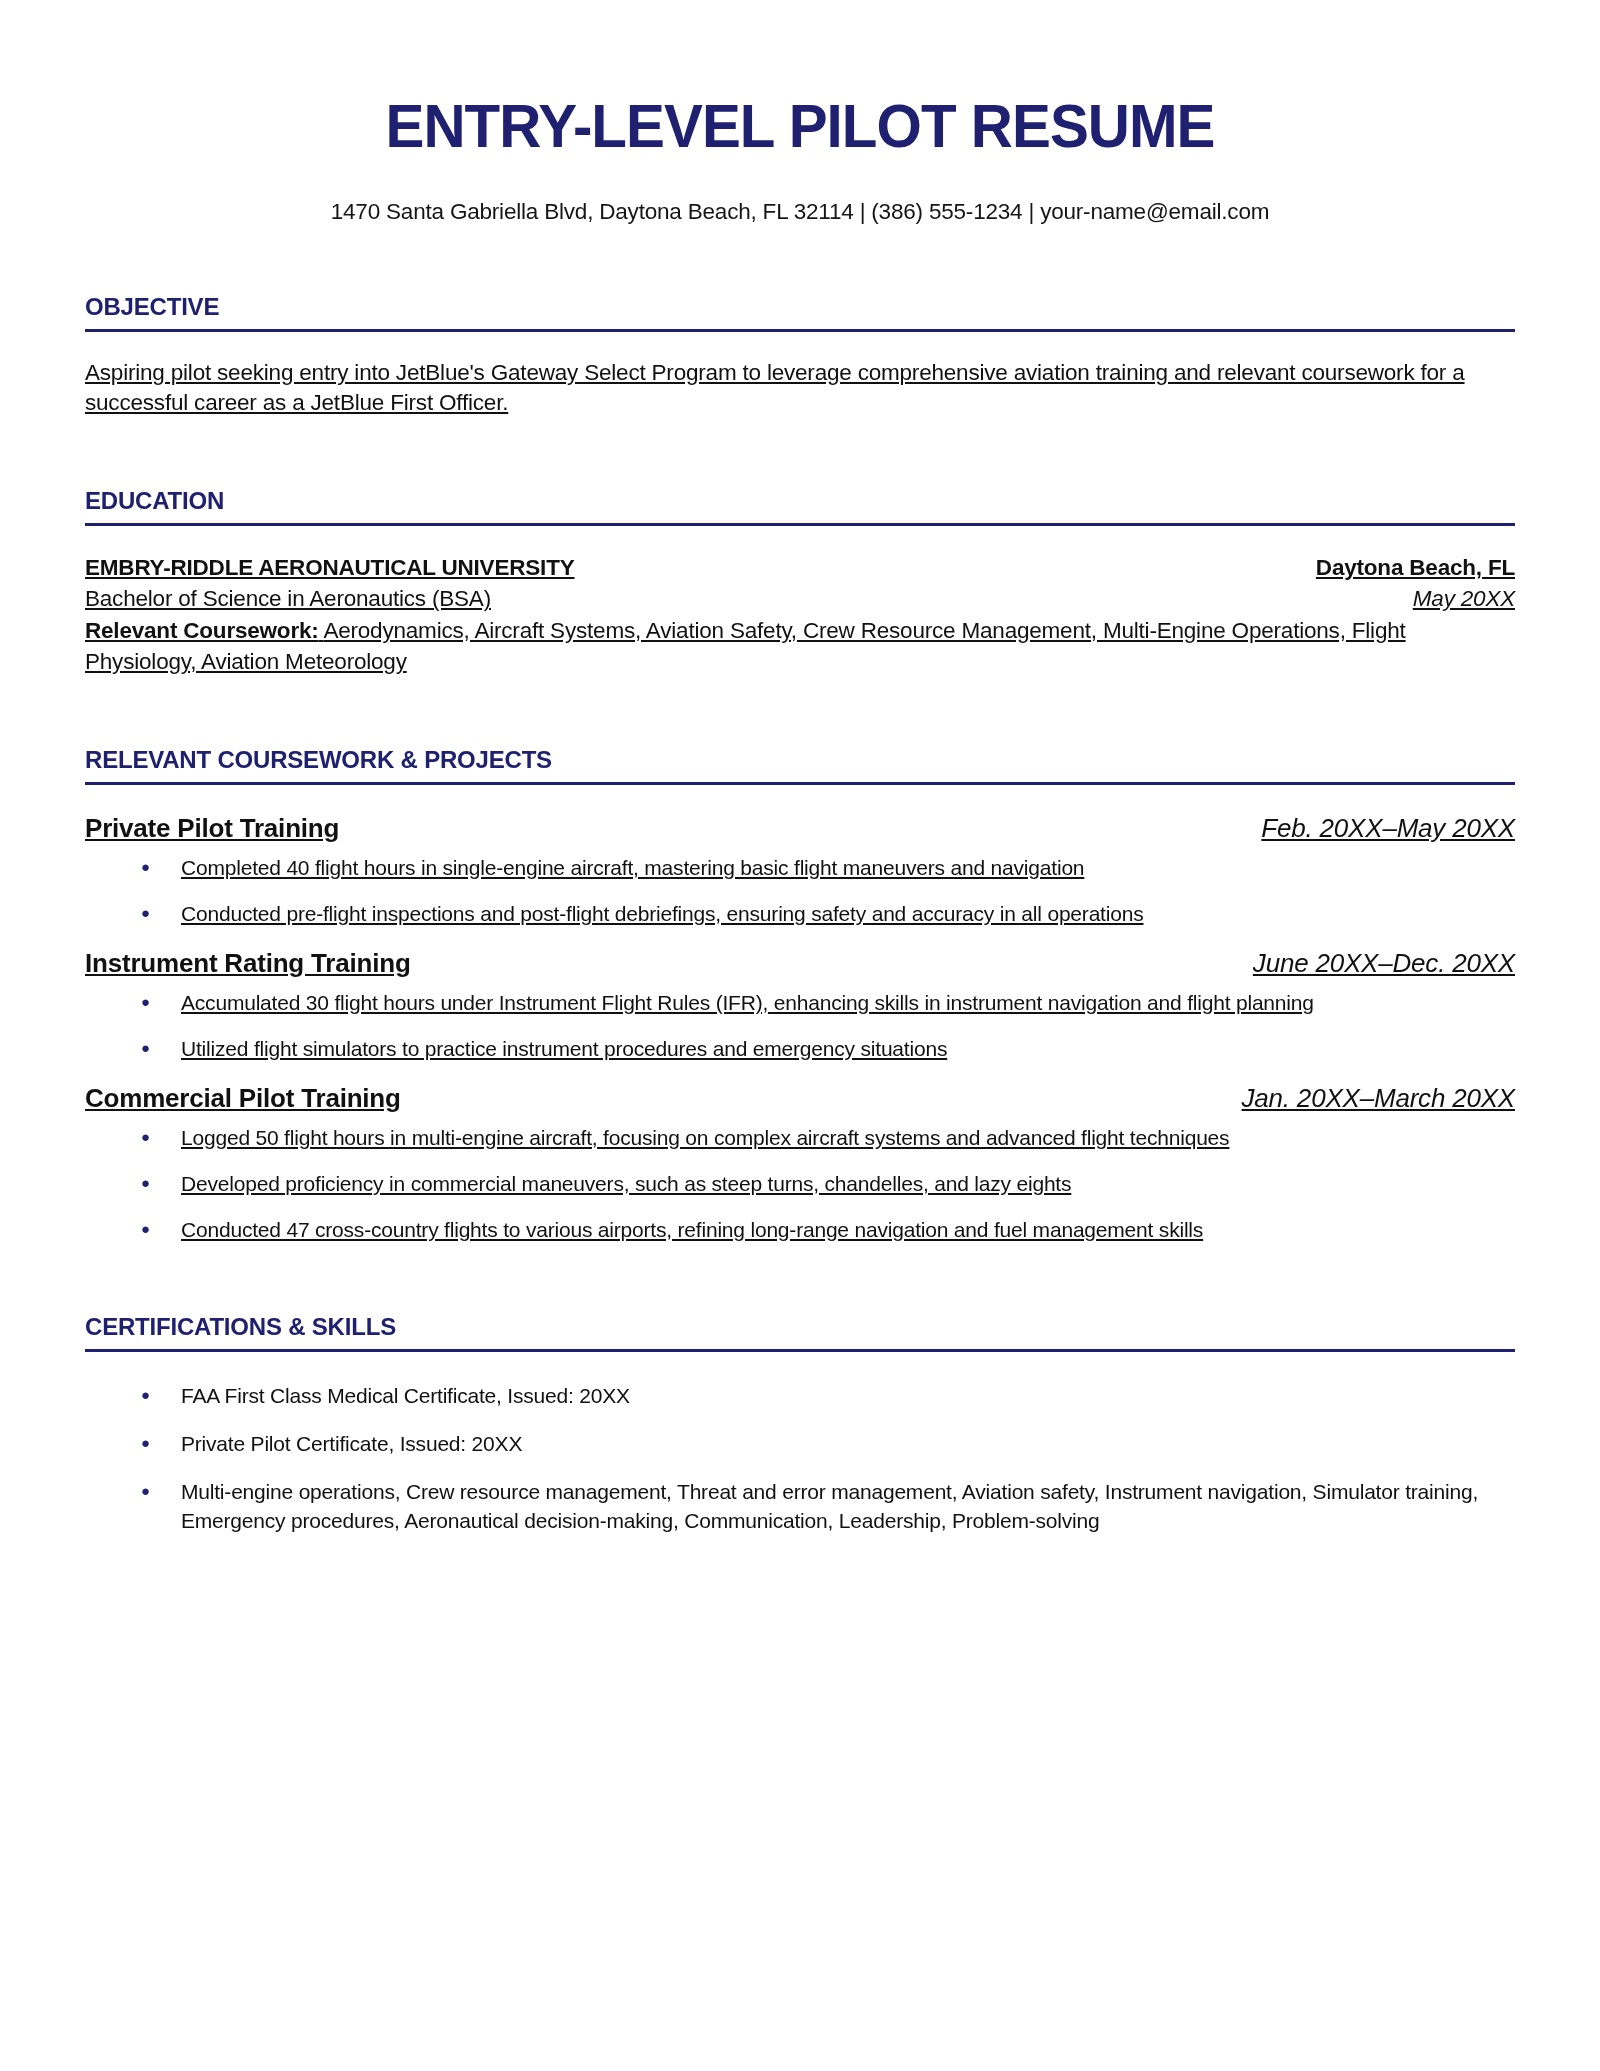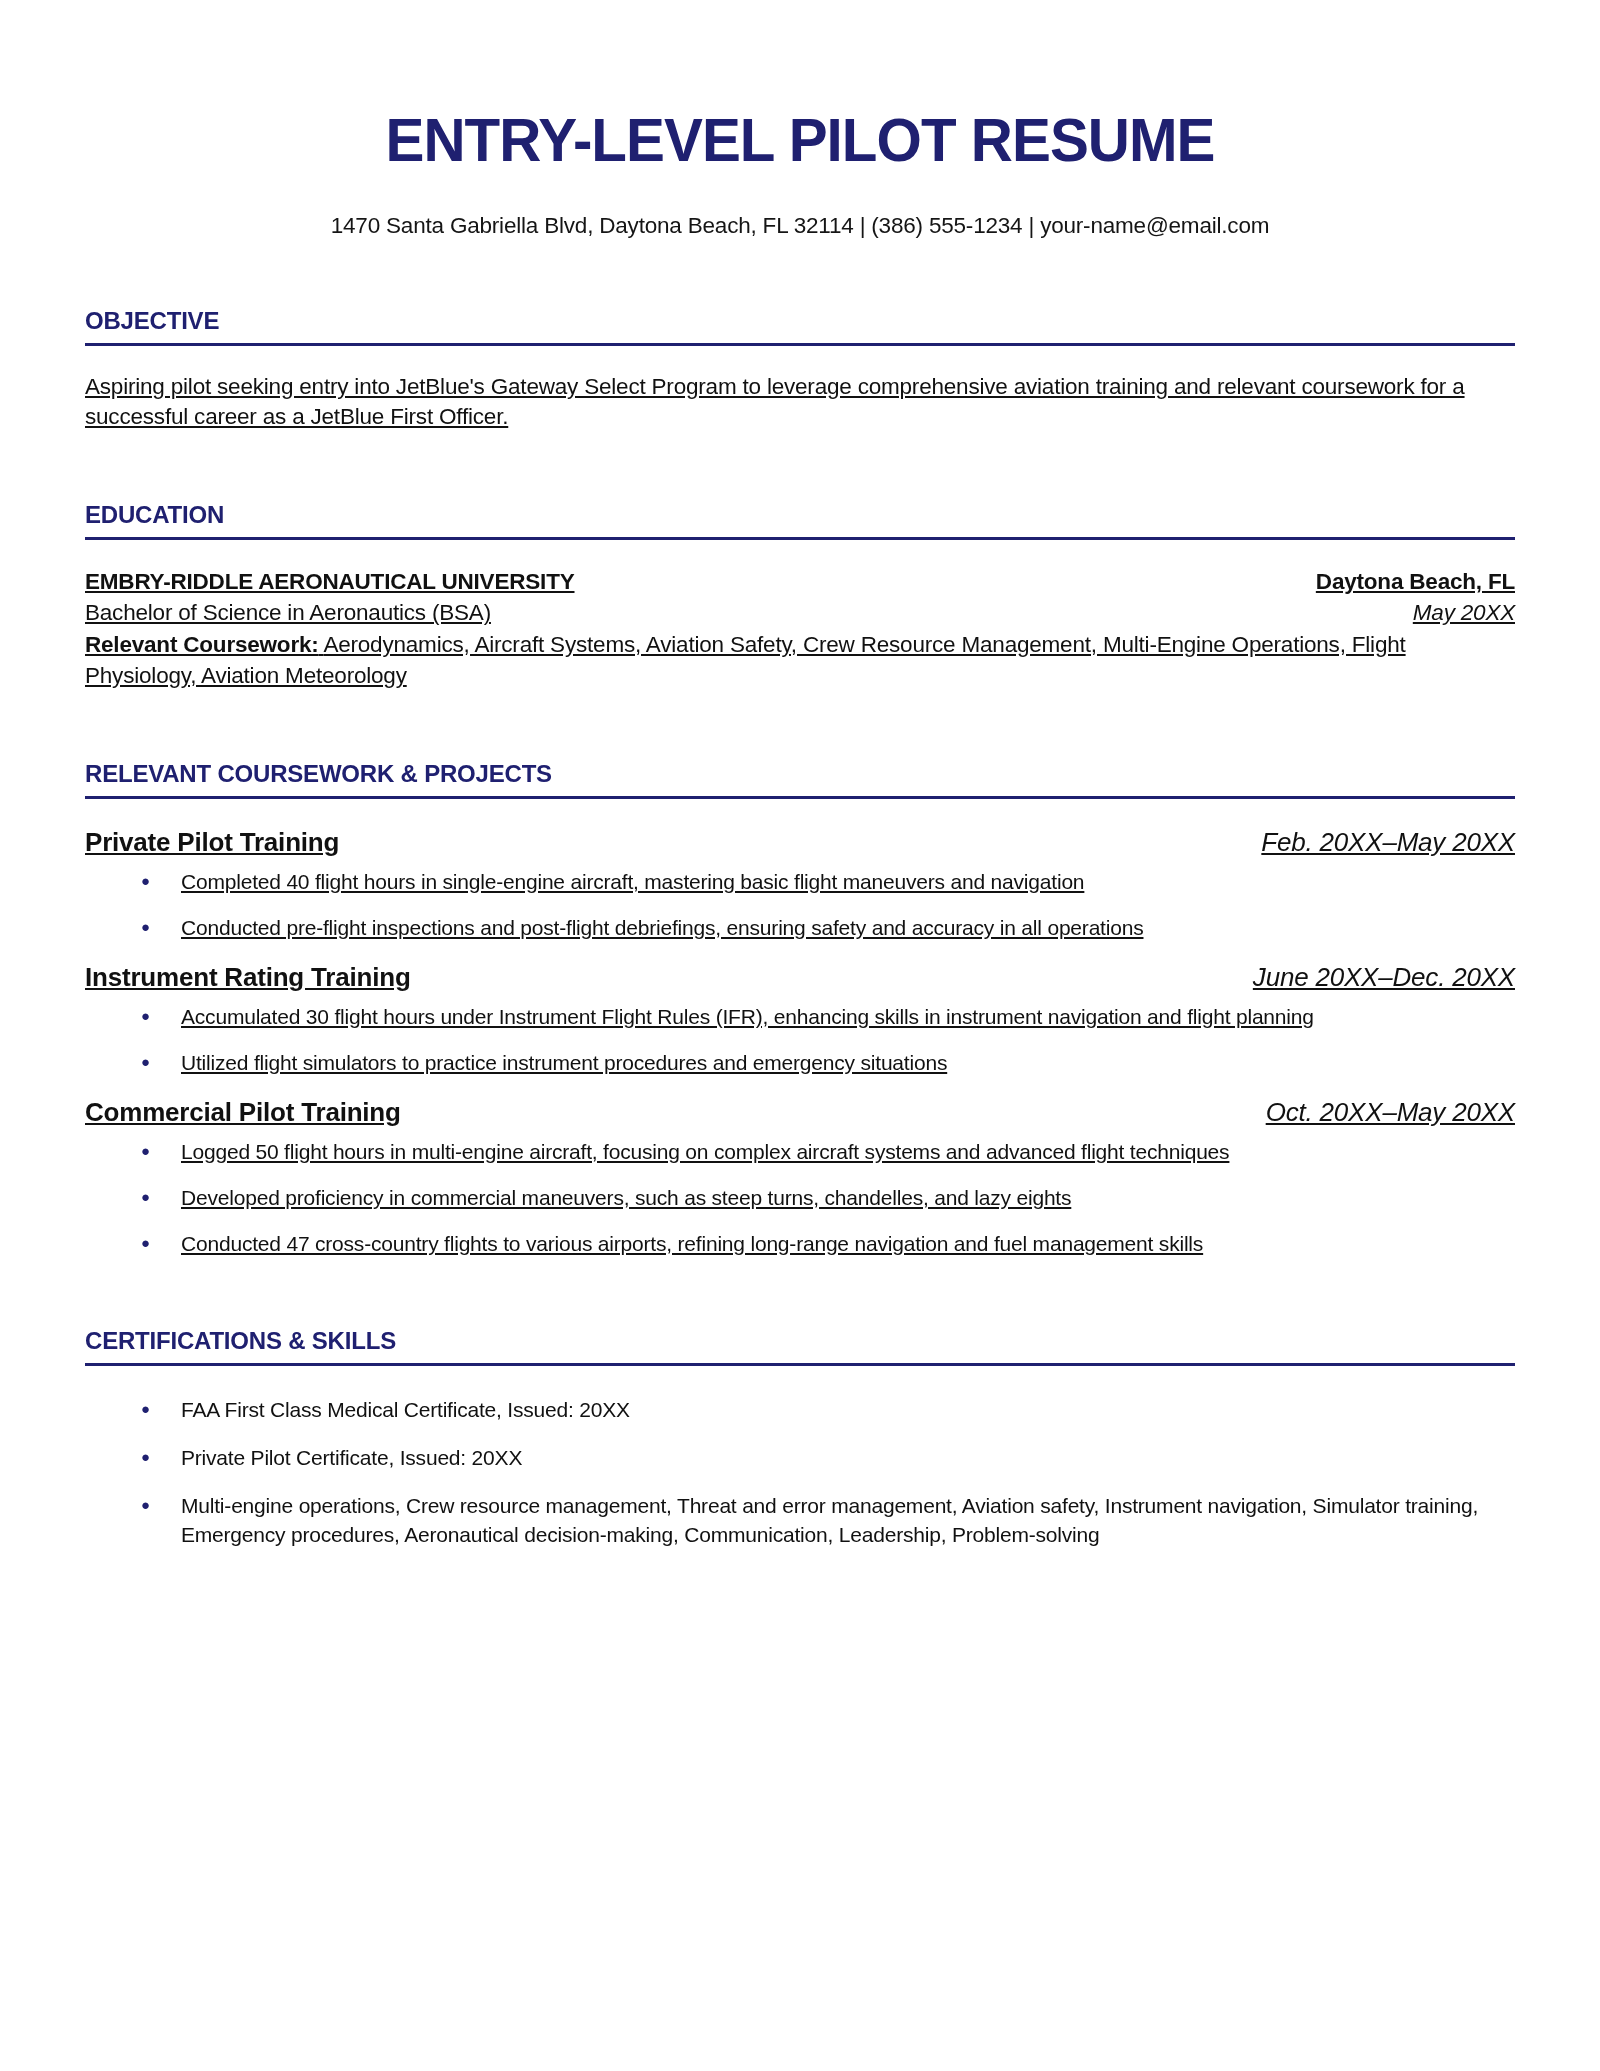--- a/index.html
+++ b/index.html
@@ -8,22 +8,21 @@
   }
   *{margin:0;padding:0;box-sizing:border-box;}
   html,body{background:#ffffff;}
   body{
     width:1600px;
     min-height:2071px;
     font-family:"Liberation Sans","DejaVu Sans",sans-serif;
     color:var(--text);
   }
   .page{
-    padding:48px 85px 80px 85px;
-    margin-top:28px;
+    padding:62px 85px 80px 85px;
   }
   
   .resume-title{
     text-align:center;
     color:var(--navy);
     font-size:62px;
     font-weight:800;
     letter-spacing:-1px;
     margin-top:28px;
     transform:scaleX(0.94);
@@ -160,21 +159,21 @@
             <span class="entry-dates">June 20XX–Dec. 20XX</span>
           </div>
           <ul class="bullets">
             <li>Accumulated 30 flight hours under Instrument Flight Rules (IFR), enhancing skills in instrument navigation and flight planning</li>
             <li>Utilized flight simulators to practice instrument procedures and emergency situations</li>
           </ul>
         </div>
         <div class="entry">
           <div class="entry-head">
             <span class="entry-title">Commercial Pilot Training</span>
-            <span class="entry-dates">Oct. 20XX–May 20XX</span>
+            <span class="entry-dates">Jan. 20XX–March 20XX</span>
           </div>
           <ul class="bullets">
             <li>Logged 50 flight hours in multi-engine aircraft, focusing on complex aircraft systems and advanced flight techniques</li>
             <li>Developed proficiency in commercial maneuvers, such as steep turns, chandelles, and lazy eights</li>
             <li>Conducted 47 cross-country flights to various airports, refining long-range navigation and fuel management skills</li>
           </ul>
         </div>
       </div>
   </div>
 

